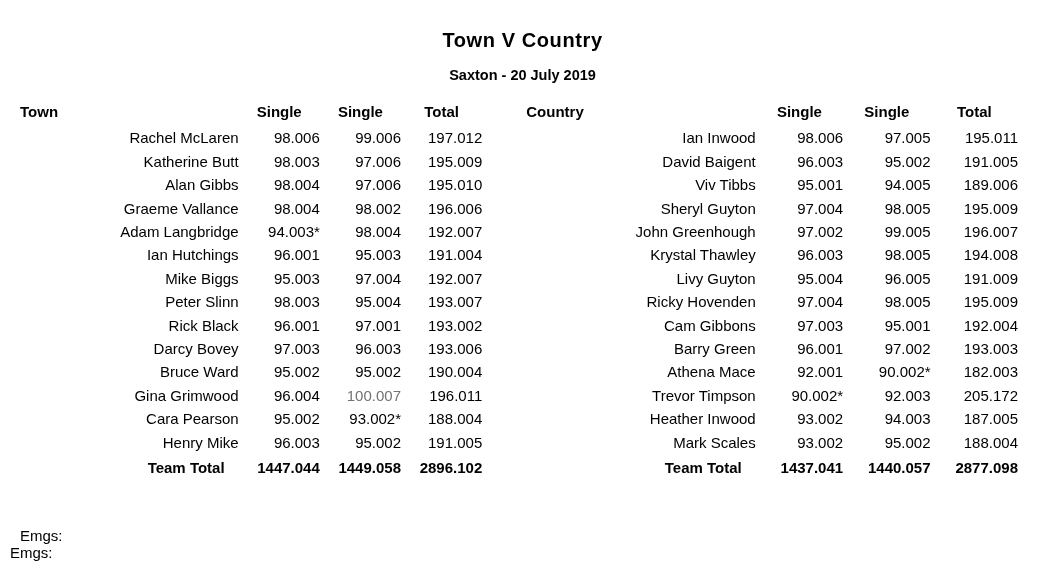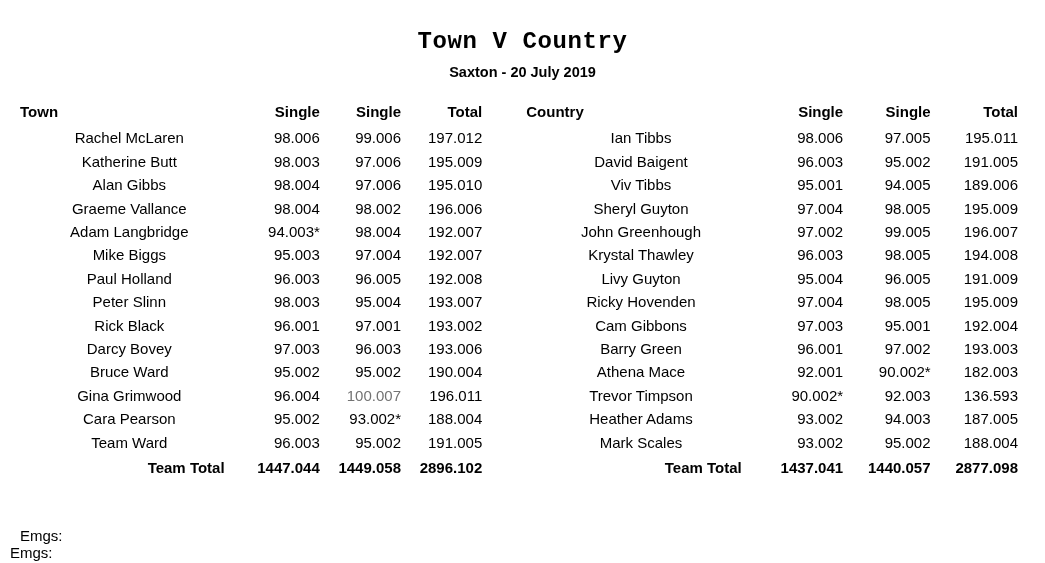--- a/index.html
+++ b/index.html
@@ -15,30 +15,29 @@
     overflow: hidden;
     position: relative;
   }
 
   
   .title-block {
     text-align: center;
     padding-top: 28px;
   }
   .main-title {
-    font-size: 24px;
+    font-size: 20px;
     font-weight: bold;
     letter-spacing: 0.6px;
     line-height: 1.2;
-    font-family: Liberation Mono, monospace;
   }
   .sub-title {
     font-size: 14.5px;
     font-weight: bold;
-    margin-top: 7px;
+    margin-top: 15px;
     line-height: 1.2;
   }
 
   
   .sheet {
     position: absolute;
     top: 100px;
     left: 0;
     right: 0;
     display: flex;
@@ -64,24 +63,24 @@
     font-weight: normal;
     vertical-align: baseline;
   }
   
   table.score thead th {
     font-weight: bold;
     font-size: 15px;
     padding-bottom: 3px;
   }
   th.h-name { text-align: left; }
-  th.h-num  { text-align: right; }
-
-  
-  .c-name { text-align: center; }
+  th.h-num  { text-align: center; }
+
+  
+  .c-name { text-align: right; }
   .c-num  { text-align: right; }
 
   .panel-left  .c-name,  .panel-left  th.h-name { width: 225px; }
   .panel-left  .c-num,   .panel-left  th.h-num  { width: 85px; }
 
   .panel-right .c-name,  .panel-right th.h-name { width: 218px; }
   .panel-right .c-num,   .panel-right th.h-num  { width: 88px; }
 
   
   .hot { color: #737373; }
@@ -154,32 +153,32 @@
             <td class="c-num">98.002</td>
             <td class="c-num">196.006</td>
           </tr>
           <tr>
             <td class="c-name">Adam Langbridge</td>
             <td class="c-num">94.003*</td>
             <td class="c-num">98.004</td>
             <td class="c-num">192.007</td>
           </tr>
           <tr>
+            <td class="c-name">Ian Hutchings</td>
+            <td class="c-num">96.001</td>
+            <td class="c-num">95.003</td>
+            <td class="c-num">191.004</td>
+          </tr>
+          <tr>
             <td class="c-name">Mike Biggs</td>
             <td class="c-num">95.003</td>
             <td class="c-num">97.004</td>
             <td class="c-num">192.007</td>
           </tr>
           <tr>
-            <td class="c-name">Paul Holland</td>
-            <td class="c-num">96.003</td>
-            <td class="c-num">96.005</td>
-            <td class="c-num">192.008</td>
-          </tr>
-          <tr>
             <td class="c-name">Peter Slinn</td>
             <td class="c-num">98.003</td>
             <td class="c-num">95.004</td>
             <td class="c-num">193.007</td>
           </tr>
           <tr>
             <td class="c-name">Rick Black</td>
             <td class="c-num">96.001</td>
             <td class="c-num">97.001</td>
             <td class="c-num">193.002</td>
@@ -202,21 +201,21 @@
             <td class="c-num hot">100.007</td>
             <td class="c-num">196.011</td>
           </tr>
           <tr>
             <td class="c-name">Cara Pearson</td>
             <td class="c-num">95.002</td>
             <td class="c-num">93.002*</td>
             <td class="c-num">188.004</td>
           </tr>
           <tr>
-            <td class="c-name">Team Ward</td>
+            <td class="c-name">Henry Mike</td>
             <td class="c-num">96.003</td>
             <td class="c-num">95.002</td>
             <td class="c-num">191.005</td>
           </tr>
         </tbody>
       <tfoot>
         <tr class="total-row">
           <td class="c-name">Team Total</td>
           <td class="c-num">1447.044</td>
           <td class="c-num">1449.058</td>
@@ -231,21 +230,21 @@
       <thead>
         <tr>
           <th class="h-name">Country</th>
           <th class="h-num">Single</th>
           <th class="h-num">Single</th>
           <th class="h-num">Total</th>
         </tr>
       </thead>
       <tbody>
           <tr>
-            <td class="c-name">Ian Tibbs</td>
+            <td class="c-name">Ian Inwood</td>
             <td class="c-num">98.006</td>
             <td class="c-num">97.005</td>
             <td class="c-num">195.011</td>
           </tr>
           <tr>
             <td class="c-name">David Baigent</td>
             <td class="c-num">96.003</td>
             <td class="c-num">95.002</td>
             <td class="c-num">191.005</td>
           </tr>
@@ -300,24 +299,24 @@
           <tr>
             <td class="c-name">Athena Mace</td>
             <td class="c-num">92.001</td>
             <td class="c-num">90.002*</td>
             <td class="c-num">182.003</td>
           </tr>
           <tr>
             <td class="c-name">Trevor Timpson</td>
             <td class="c-num">90.002*</td>
             <td class="c-num">92.003</td>
-            <td class="c-num">136.593</td>
-          </tr>
-          <tr>
-            <td class="c-name">Heather Adams</td>
+            <td class="c-num">205.172</td>
+          </tr>
+          <tr>
+            <td class="c-name">Heather Inwood</td>
             <td class="c-num">93.002</td>
             <td class="c-num">94.003</td>
             <td class="c-num">187.005</td>
           </tr>
           <tr>
             <td class="c-name">Mark Scales</td>
             <td class="c-num">93.002</td>
             <td class="c-num">95.002</td>
             <td class="c-num">188.004</td>
           </tr>

